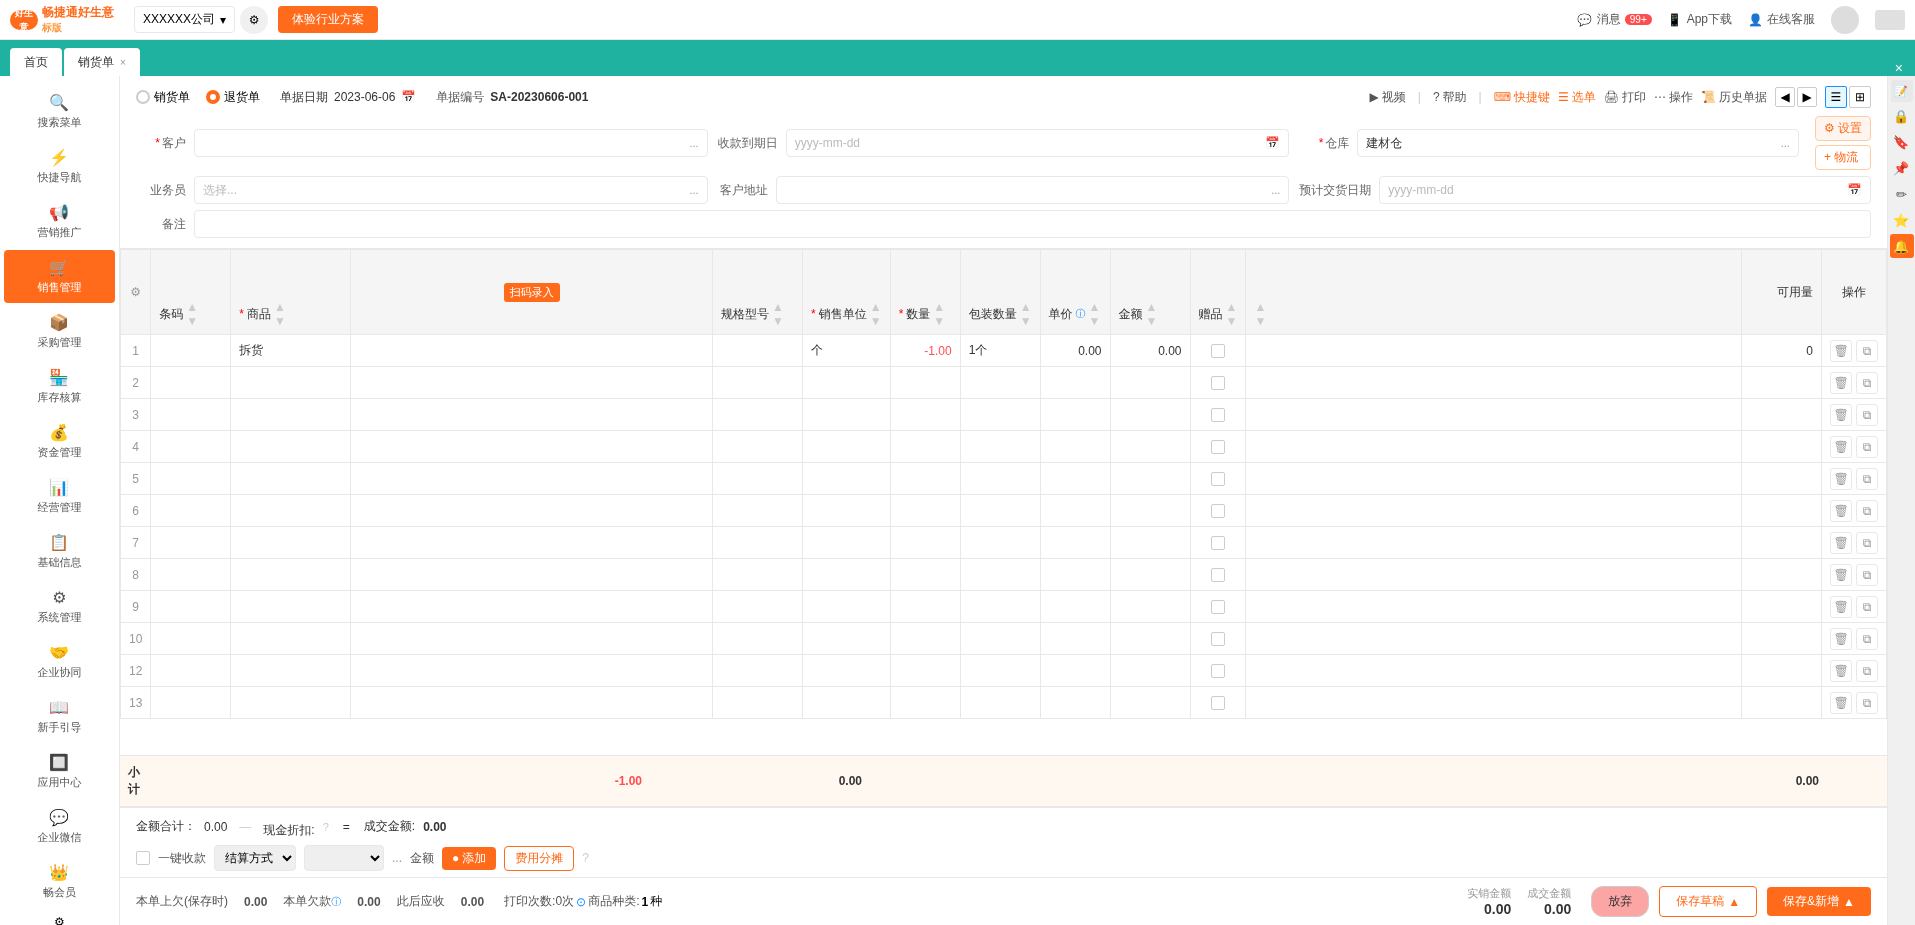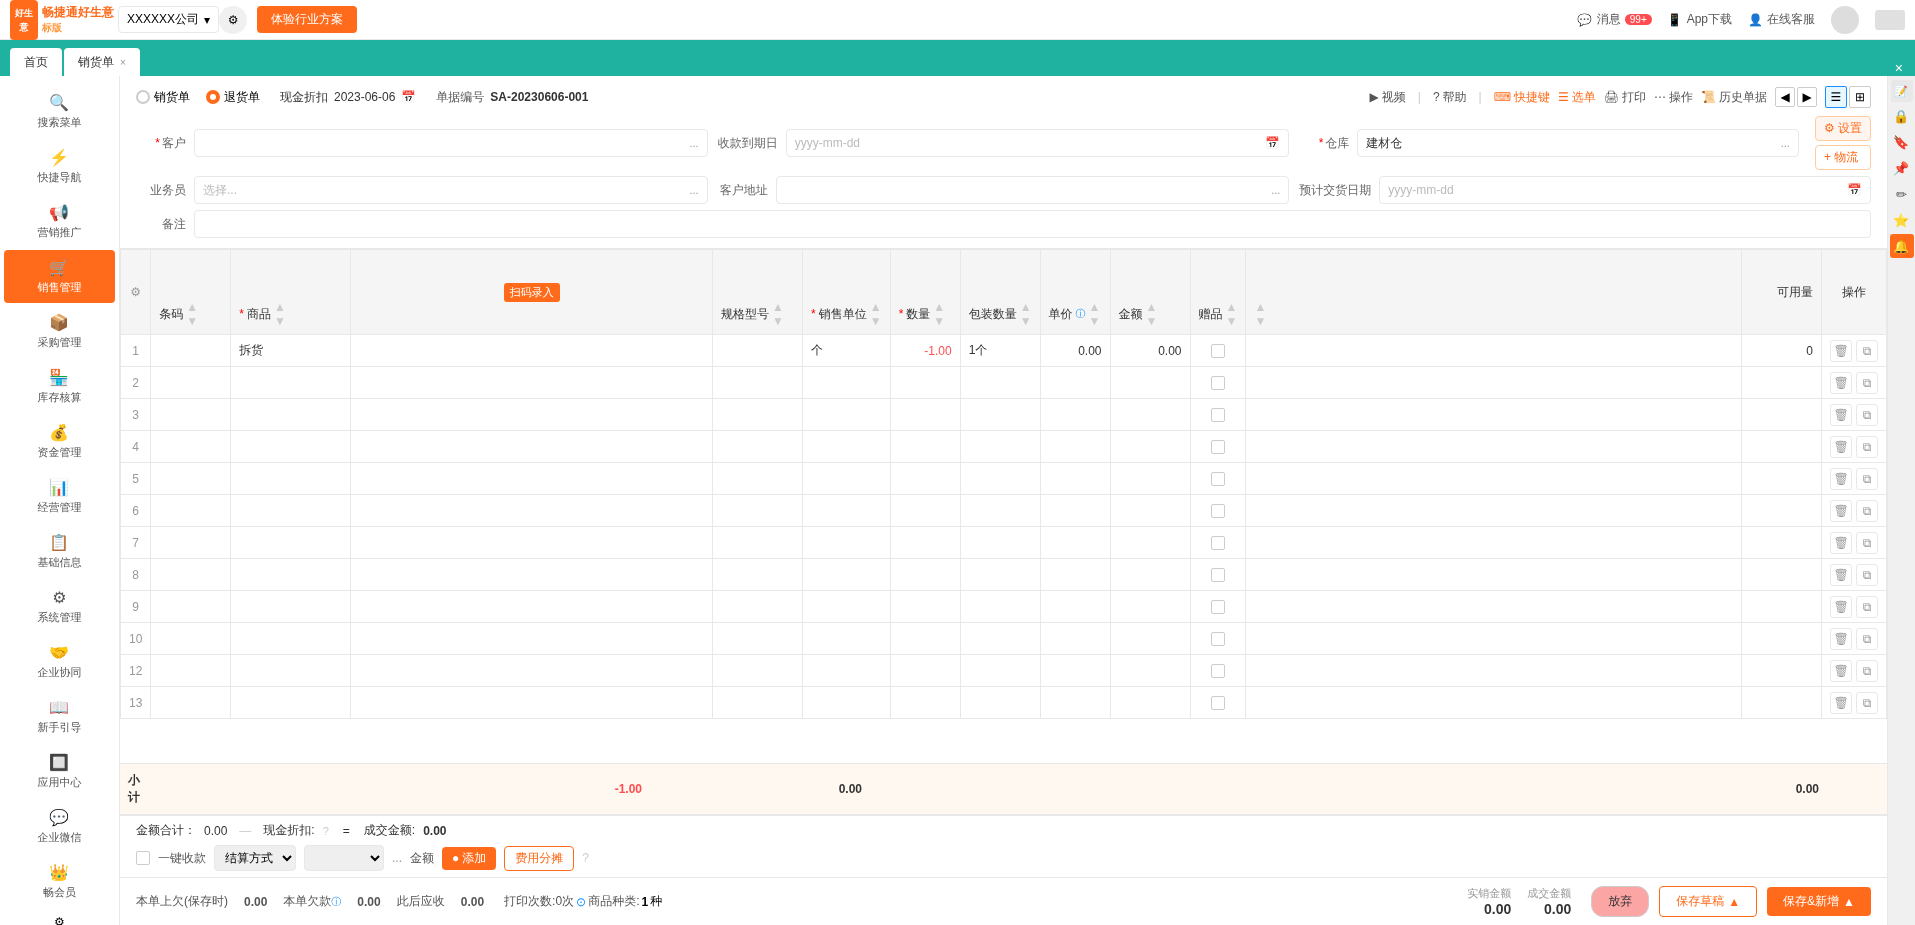--- a/index.html
+++ b/index.html
@@ -1,22 +1,22 @@
 <!DOCTYPE html>
 <html><head>
   <meta charset="utf-8">
   <style>
     * { box-sizing: border-box; margin: 0; padding: 0; font-family: 'Microsoft YaHei', Arial, sans-serif; font-size: 12px; }
     body { width: 1915px; height: 925px; overflow: hidden; background: #f0f2f5; }
 
     
     .top-bar { height: 40px; background: #fff; display: flex; align-items: center; padding: 0 10px; border-bottom: 1px solid #e8e8e8; }
     .top-bar-logo { color: #ff6b1a; font-weight: bold; font-size: 13px; display: flex; align-items: center; gap: 4px; }
-    .top-bar-logo .logo-icon { width: 28px; height: 40px; background: #ff6b1a; border-radius: 4px; display: flex; align-items: center; justify-content: center; color: white; font-size: 10px; }
-    .top-bar-company { margin-left: 4px; display: flex; align-items: center; }
+    .top-bar-logo .logo-icon { width: 28px; height: 20px; background: #ff6b1a; border-radius: 10px; display: flex; align-items: center; justify-content: center; color: white; font-size: 10px; }
+    .top-bar-company { margin-left: 20px; display: flex; align-items: center; gap: 5px; }
     .company-selector { display: flex; align-items: center; gap: 5px; cursor: pointer; padding: 4px 8px; border: 1px solid #e8e8e8; border-radius: 4px; }
     .top-bar-btn { margin-left: 10px; background: #ff6b1a; color: white; border: none; padding: 5px 14px; border-radius: 4px; cursor: pointer; font-size: 12px; }
     .top-bar-right { margin-left: auto; display: flex; align-items: center; gap: 16px; }
     .top-bar-right-item { display: flex; align-items: center; gap: 4px; cursor: pointer; color: #555; }
     .badge { background: #ff4d4f; color: white; border-radius: 10px; padding: 0 5px; font-size: 10px; }
     .avatar { width: 28px; height: 28px; background: #ddd; border-radius: 50%; }
     .settings-icon { width: 28px; height: 28px; background: #f0f0f0; border-radius: 50%; display: flex; align-items: center; justify-content: center; cursor: pointer; }
 
     
     .tab-bar { height: 36px; background: #20b2a0; display: flex; align-items: flex-end; padding: 0 0 0 10px; }
@@ -256,21 +256,21 @@
           <label class="radio-item">
             <div class="radio-circle"></div>
             <span>销货单</span>
           </label>
           <label class="radio-item">
             <div class="radio-circle selected"></div>
             <span>退货单</span>
           </label>
         </div>
         <div class="form-date">
-          <span>现金折扣</span>
+          <span>单据日期</span>
           <span style="color:#333;">2023-06-06</span>
           <span style="color:#ccc;">📅</span>
         </div>
         <div class="form-number">
           <span style="color:#555;">单据编号</span>
           <span style="color:#333; font-weight:bold;">SA-20230606-001</span>
         </div>
         <div class="toolbar-right">
           <span class="toolbar-btn">
             <span>▶</span>
@@ -772,21 +772,21 @@
           </tr>
         </tbody>
       </table>
     </div>
 
     <div class="footer">
       <div class="footer-line1">
         <span style="color:#333;">金额合计：</span>
         <span style="color:#333;">0.00</span>
         <span style="color:#ccc; margin:0 4px;">—</span>
-        <span style="color:#333;">现金折扣:</span>
+        <span style="color:#333;margin-top:8px;">现金折扣:</span>
         <span class="tip-icon">?</span>
         <span style="color:#333; margin:0 6px;">=</span>
         <span style="color:#333;">成交金额:</span>
         <span style="color:#333; font-weight:bold;">0.00</span>
       </div>
       <div class="footer-line2">
         <div class="footer-checkbox"></div>
         <span style="color:#555;">一键收款</span>
         <select class="footer-select">
           <option>结算方式</option>

